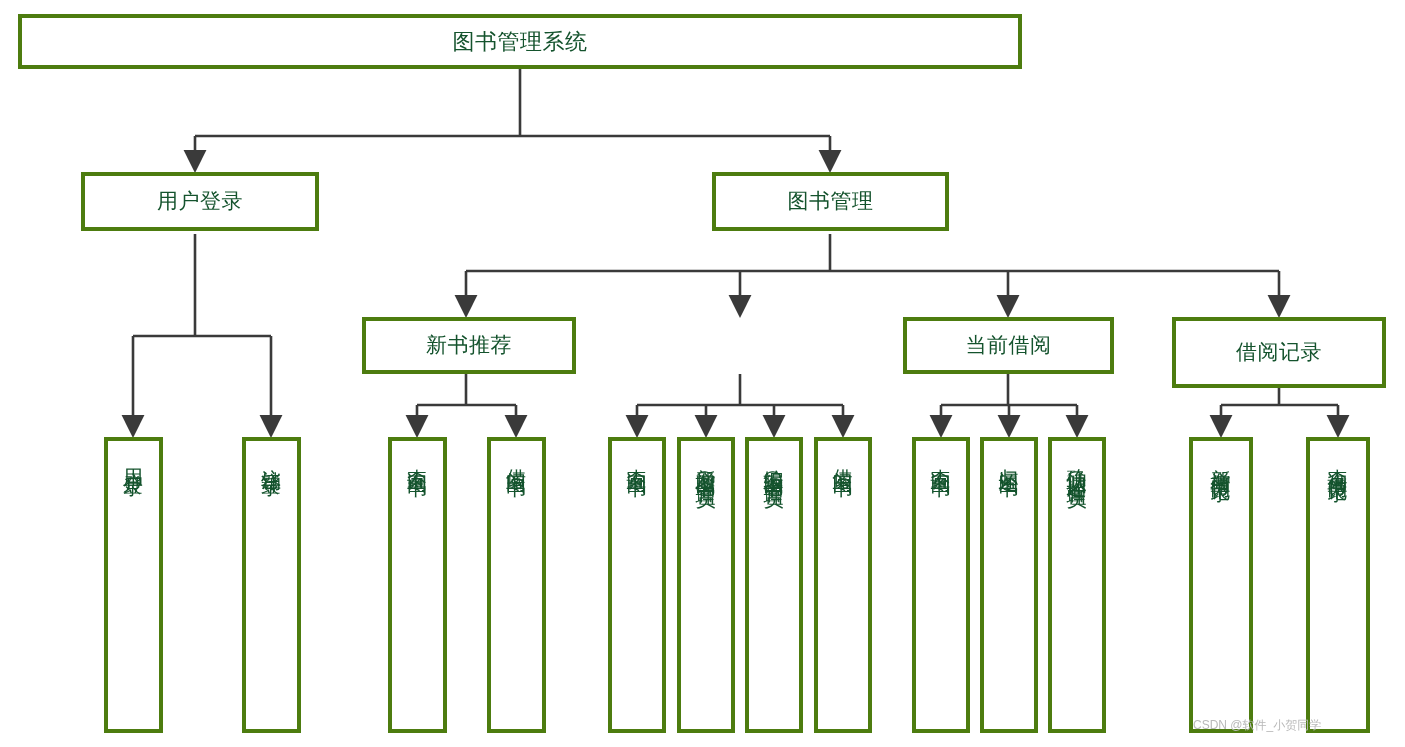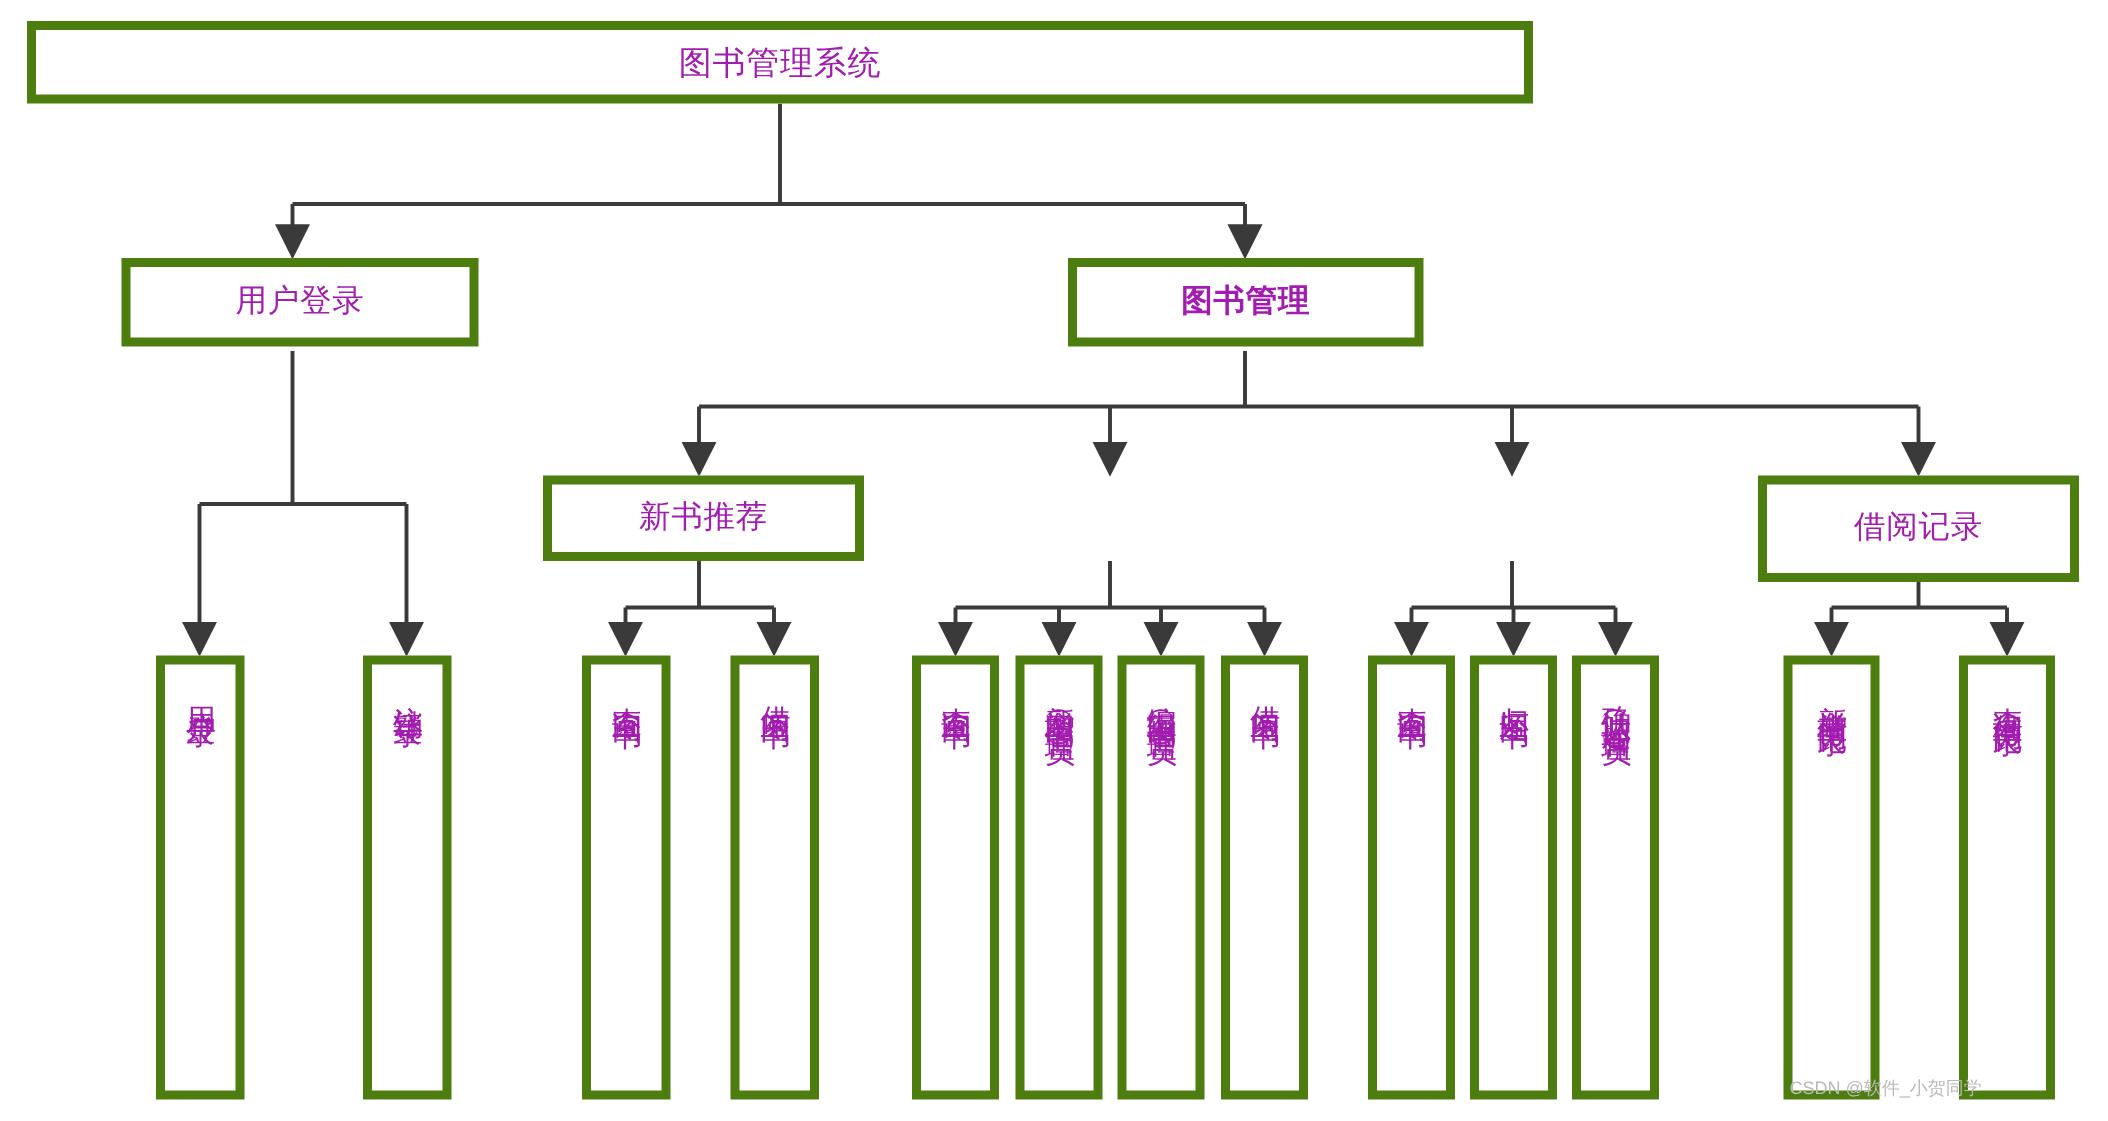--- a/index.html
+++ b/index.html
@@ -23,25 +23,25 @@
     left: 0;
     top: 0;
     width: 1405px;
     height: 747px;
     pointer-events: none;
   }
   .node {
     position: absolute;
     box-sizing: border-box;
     background: #ffffff;
-    border: 6px solid #4d7c0f;
+    border: 4px solid #4d7c0f;
     display: flex;
     align-items: center;
     justify-content: center;
-    color: #a21caf;
+    color: #14532d;
     z-index: 2;
   }
   .node-label {
     display: block;
     text-align: center;
     line-height: 1.18;
     white-space: nowrap;
   }
   
   .node.horizontal .node-label {
@@ -129,27 +129,30 @@
     </g>
   </svg>
 
   <div class="node root horizontal" style="left:18px; top:14px; width:1004px; height:55px;">
     <span class="node-label">图书管理系统</span>
   </div>
 
   <div class="node horizontal" style="left:81px; top:172px; width:238px; height:59px;">
     <span class="node-label">用户登录</span>
   </div>
-  <div class="node horizontal" style="left:712px; top:172px; width:237px; height:59px;font-weight:bold;">
+  <div class="node horizontal" style="left:712px; top:172px; width:237px; height:59px;">
     <span class="node-label">图书管理</span>
   </div>
 
   <div class="node horizontal" style="left:362px; top:317px; width:214px; height:57px;">
     <span class="node-label">新书推荐</span>
   </div>
+  <div class="node horizontal" style="left:903px; top:317px; width:211px; height:57px;">
+    <span class="node-label">当前借阅</span>
+  </div>
   <div class="node horizontal" style="left:1172px; top:317px; width:214px; height:71px;">
     <span class="node-label">借阅记录</span>
   </div>
 
   <div class="node vertical" style="left:104px; top:437px; width:59px; height:296px;">
     <span class="node-label">用户登录</span>
   </div>
   <div class="node vertical" style="left:242px; top:437px; width:59px; height:296px;">
     <span class="node-label">注销登录</span>
   </div>

